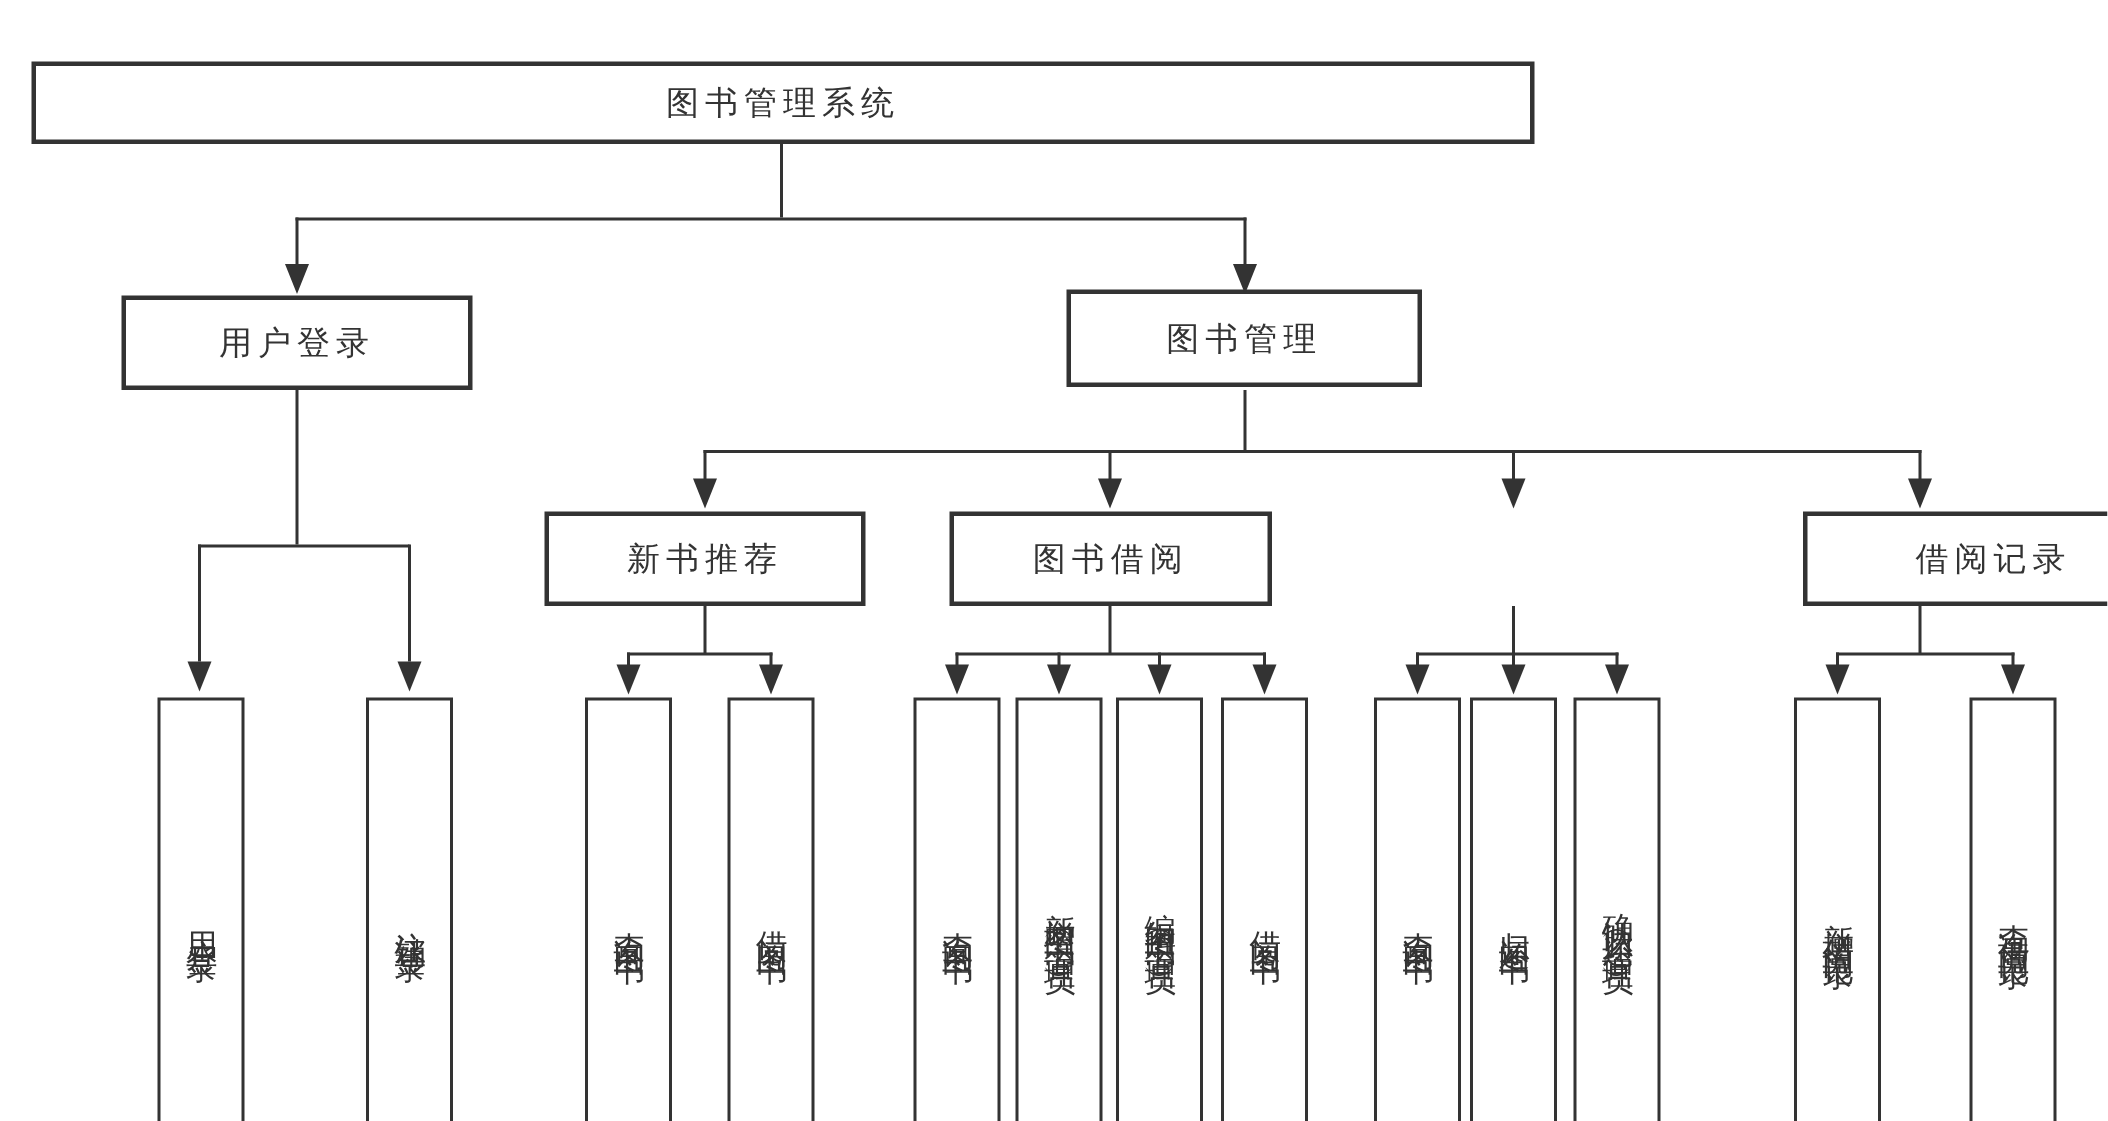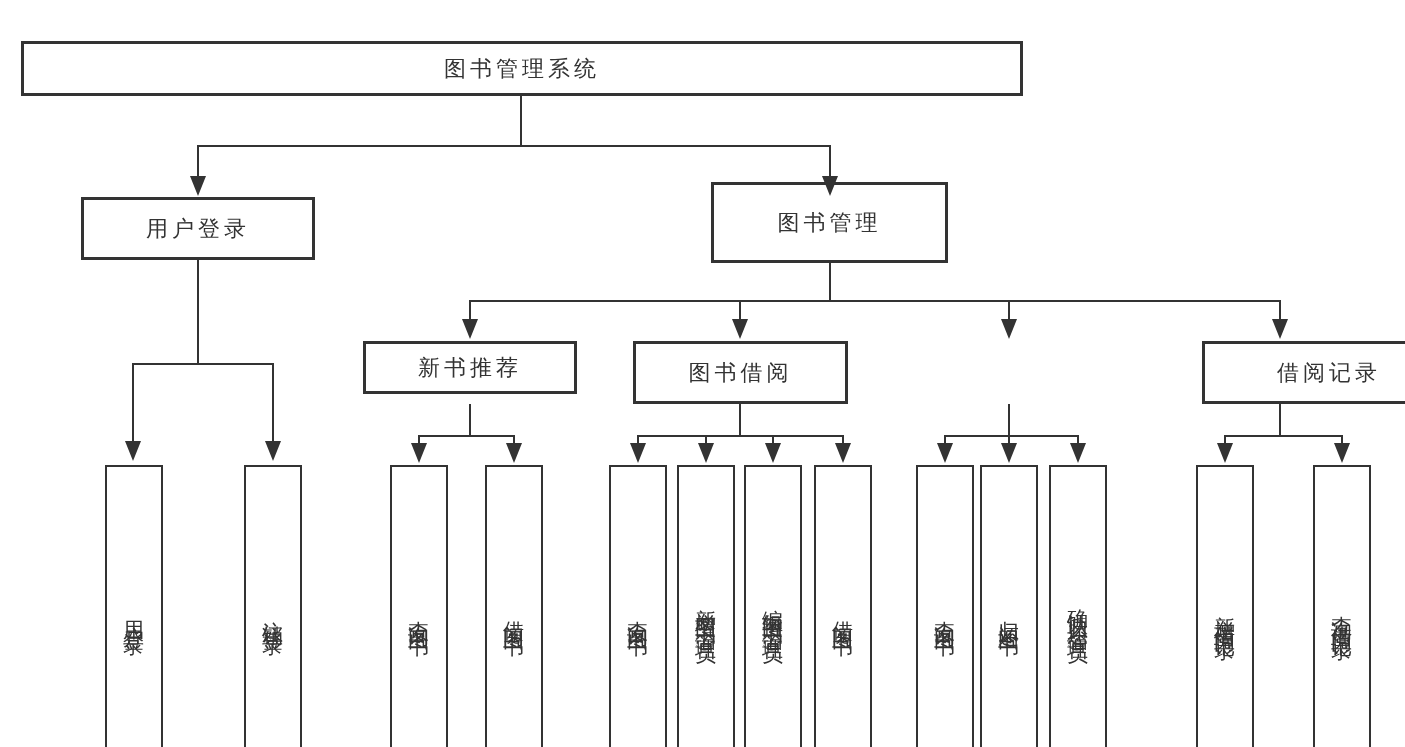--- a/index.html
+++ b/index.html
@@ -54,23 +54,23 @@
 </style>
 </head>
 <body>
 
 <div class="canvas">
 
   <div class="box" style="left:21px; top:13px; width:1002px; height:55px;">图书管理系统</div>
 
   <div class="box" style="left:81px; top:169px; width:234px; height:63px;">用户登录</div>
 
-  <div class="box" style="left:711px; top:154px; width:237px; height:81px;">图书管理</div>
+  <div class="box" style="left:711px; top:165px; width:237px; height:65px;">图书管理</div>
 
-  <div class="box" style="left:363px; top:313px; width:214px; height:53px;">新书推荐</div>
+  <div class="box" style="left:363px; top:313px; width:214px; height:63px;">新书推荐</div>
 
   <div class="box" style="left:633px; top:313px; width:215px; height:63px;">图书借阅</div>
 
 
   <div class="box" style="left:1202px; top:313px; width:254px; height:63px;">借阅记录</div>
 
   <div class="box leaf" style="left:105px; top:437px; width:58px; height:298px;">用户登录</div>
   <div class="box leaf" style="left:244px; top:437px; width:58px; height:298px;">注销登录</div>
 
   <div class="box leaf" style="left:390px; top:437px; width:58px; height:298px;">查询图书</div>

